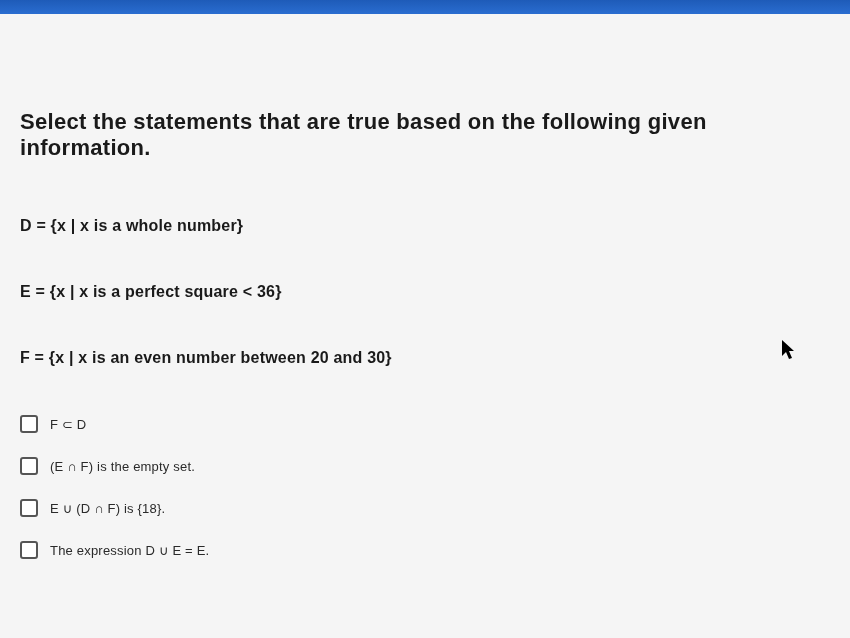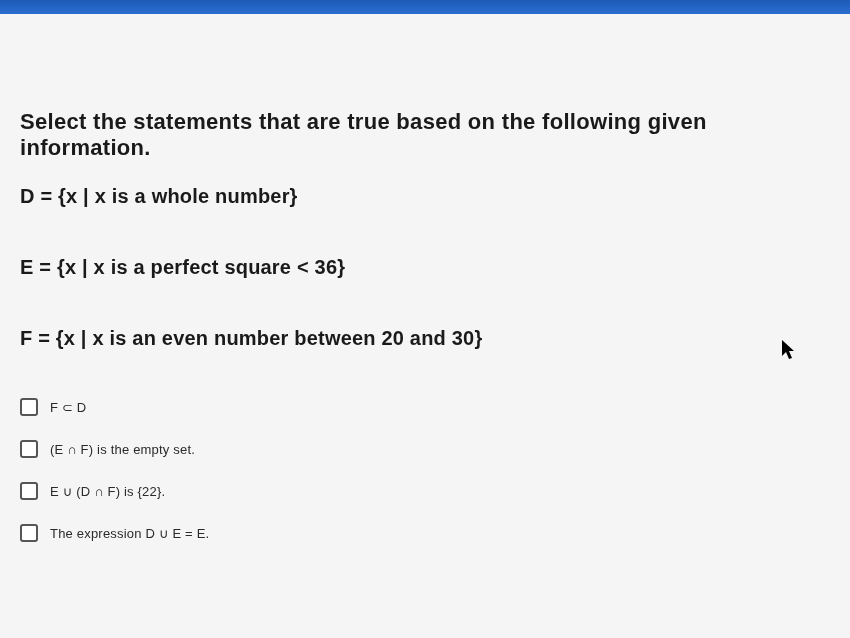--- a/index.html
+++ b/index.html
@@ -20,25 +20,25 @@
       height: 14px;
       background: linear-gradient(to bottom, #1e5bb8, #2a6dd0);
     }
     .content {
       padding: 95px 20px 20px 20px;
     }
     .instruction {
       font-size: 22px;
       font-weight: bold;
       color: #1a1a1a;
-      margin-bottom: 24px;
+      margin-bottom: 56px;
       letter-spacing: 0.3px;
     }
     .definition {
-      font-size: 20px;
+      font-size: 16px;
       font-weight: bold;
       color: #1a1a1a;
       margin-bottom: 48px;
       letter-spacing: 0.2px;
     }
     .options {
       margin-top: 20px;
     }
     .option {
       display: flex;
@@ -85,21 +85,21 @@
     <div class="option">
       <div class="checkbox"></div>
       <span class="option-label">F ⊂ D</span>
     </div>
     <div class="option">
       <div class="checkbox"></div>
       <span class="option-label">(E ∩ F) is the empty set.</span>
     </div>
     <div class="option">
       <div class="checkbox"></div>
-      <span class="option-label">E ∪ (D ∩ F) is {22}.</span>
+      <span class="option-label">E ∪ (D ∩ F) is {18}.</span>
     </div>
     <div class="option">
       <div class="checkbox"></div>
       <span class="option-label">The expression D ∪ E = E.</span>
     </div>
   </div>
 </div>
 
 <svg class="cursor" viewBox="0 0 16 22">
   <path d="M0,0 L0,16 L4,12 L7,19 L10,18 L7,11 L12,11 Z" fill="#000"></path>

